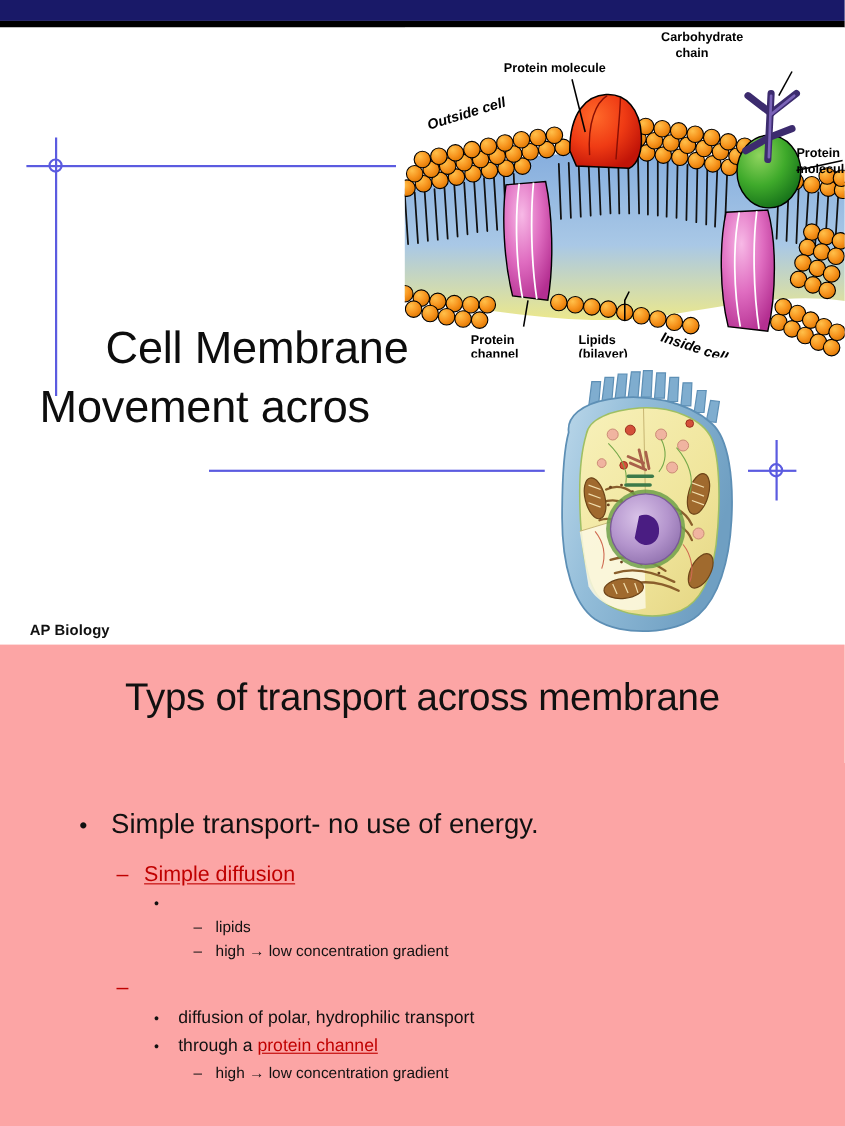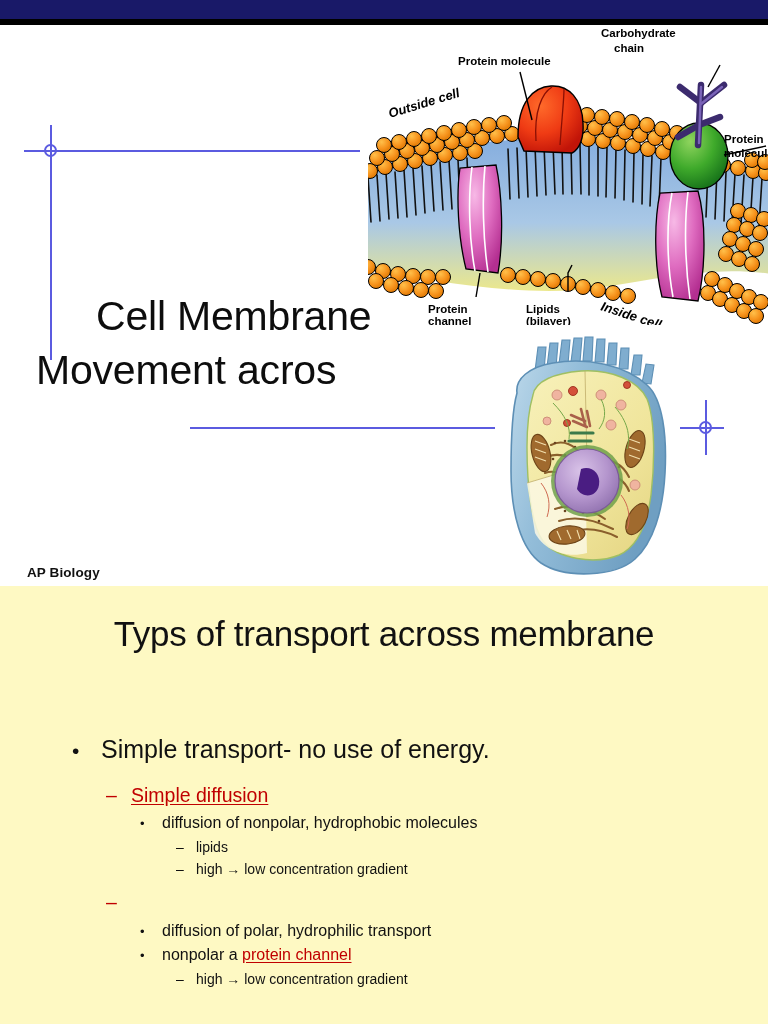--- a/index.html
+++ b/index.html
@@ -103,21 +103,21 @@
     left: 495px; top: 308px;
     width: 185px; height: 262px;
   }
   #cell-figure svg { display: block; }
 
   
   #slide-two {
     position: absolute;
     left: 0; top: 586px;
     width: 768px; height: 438px;
-    background: #fef9c3;
+    background: #fca5a5;
   }
   #slide-two-title {
     position: absolute;
     left: 0; top: 28px;
     width: 768px;
     text-align: center;
     font-size: 35px;
     color: #111111;
     font-weight: 400;
     letter-spacing: -0.3px;
@@ -608,21 +608,20 @@
       <span>Simple transport- no use of energy.</span>
     </div>
 
     <div class="b-row lvl2">
       <span class="marker red-marker">–</span>
       <span class="red-underline">Simple diffusion</span>
     </div>
 
     <div class="b-row lvl3">
       <span class="marker">•</span>
-      <span>diffusion of nonpolar, hydrophobic molecules</span>
     </div>
 
     <div class="b-row lvl4">
       <span class="marker">–</span>
       <span>lipids</span>
     </div>
 
     <div class="b-row lvl4">
       <span class="marker">–</span>
       <span>high → low concentration gradient</span>
@@ -632,21 +631,21 @@
       <span class="marker red-marker">–</span>
     </div>
 
     <div class="b-row lvl3">
       <span class="marker">•</span>
       <span>diffusion of polar, hydrophilic transport</span>
     </div>
 
     <div class="b-row lvl3">
       <span class="marker">•</span>
-      <span><span>nonpolar a </span><span class="inline-red">protein channel</span></span>
+      <span><span>through a </span><span class="inline-red">protein channel</span></span>
     </div>
 
     <div class="b-row lvl4">
       <span class="marker">–</span>
       <span>high → low concentration gradient</span>
     </div>
 
   </div>
 </div>
 

